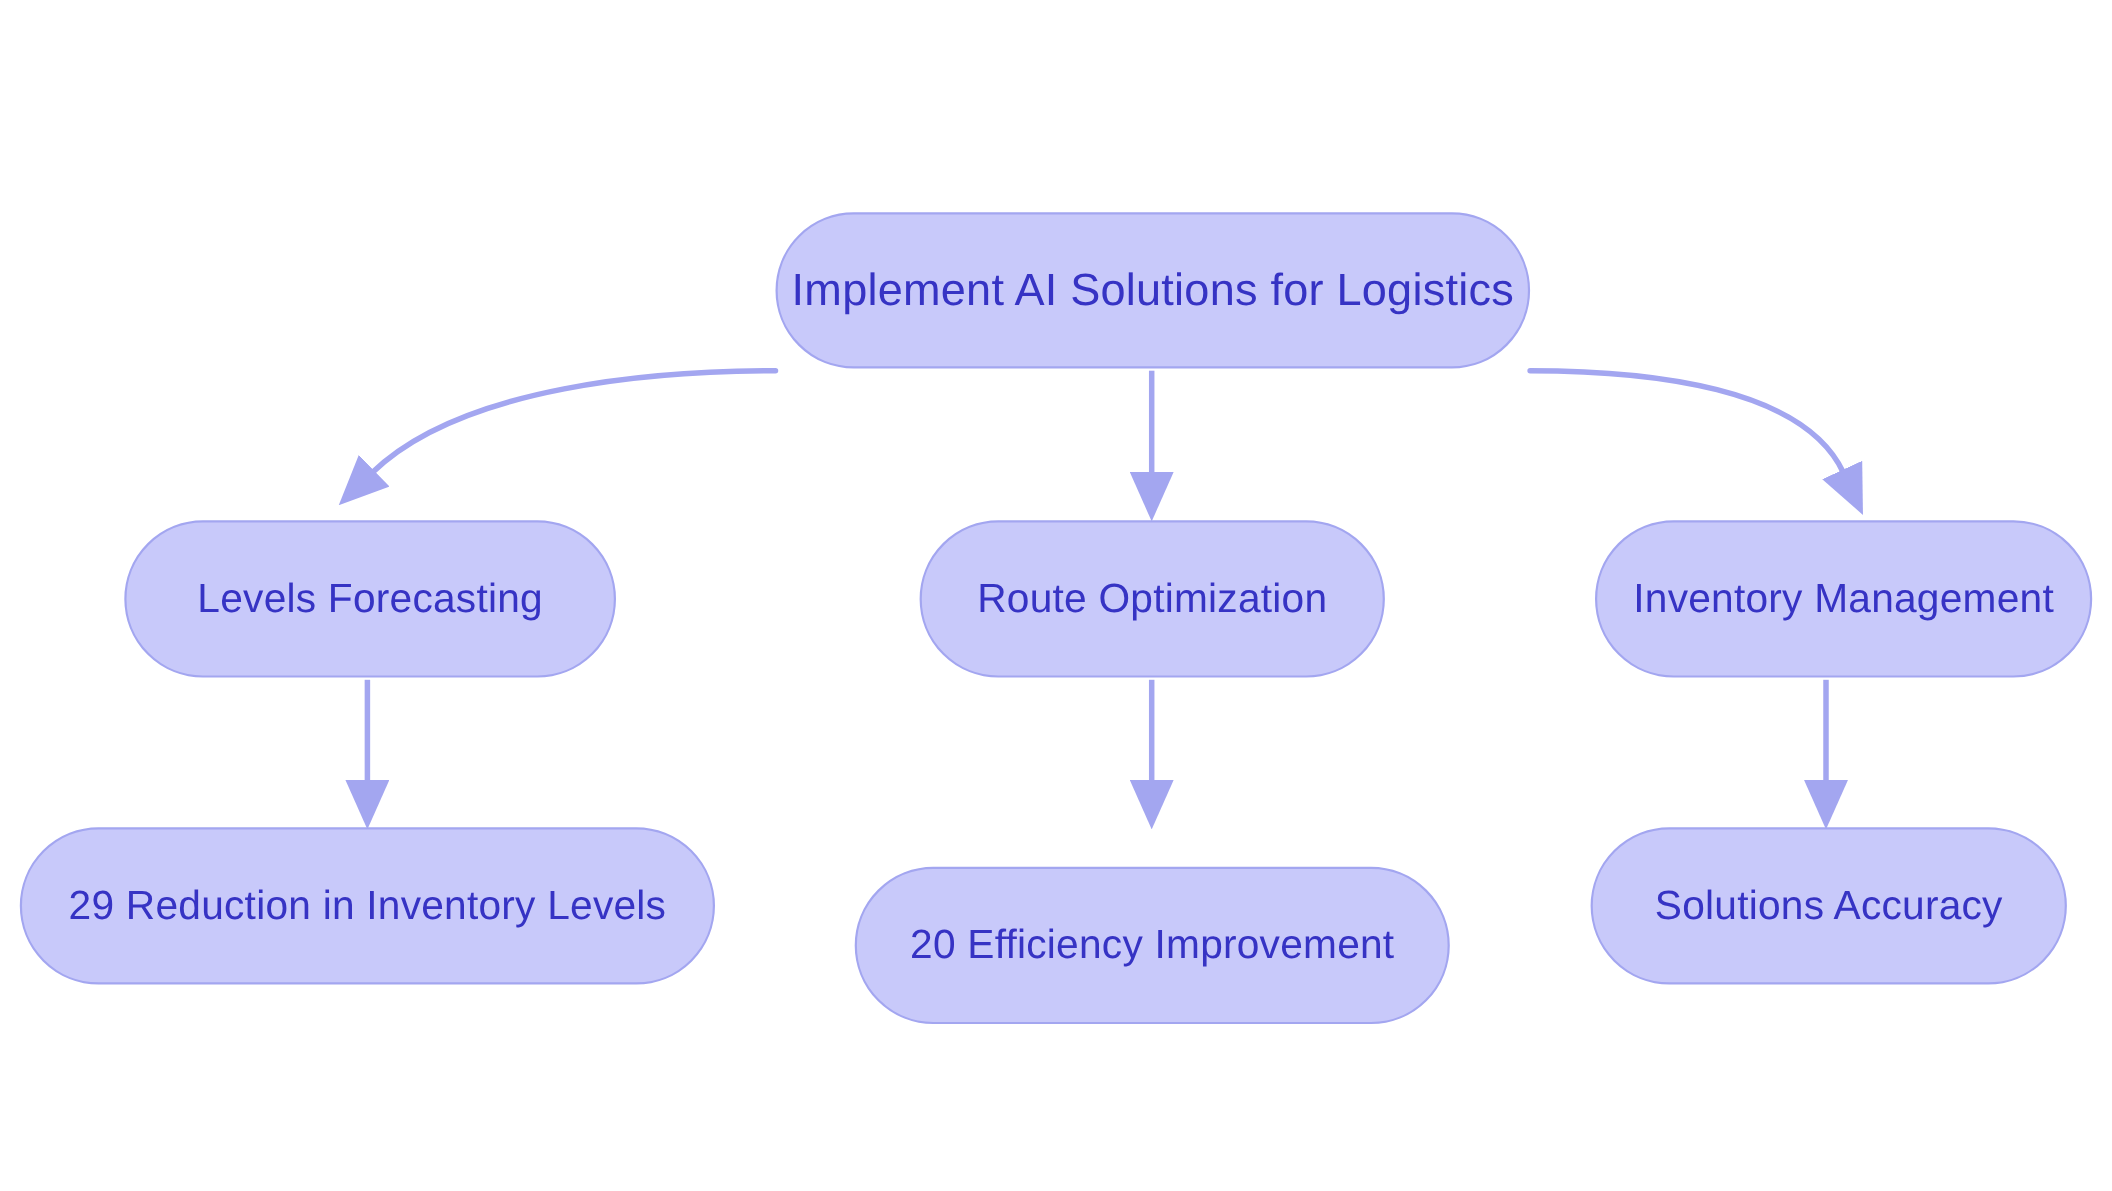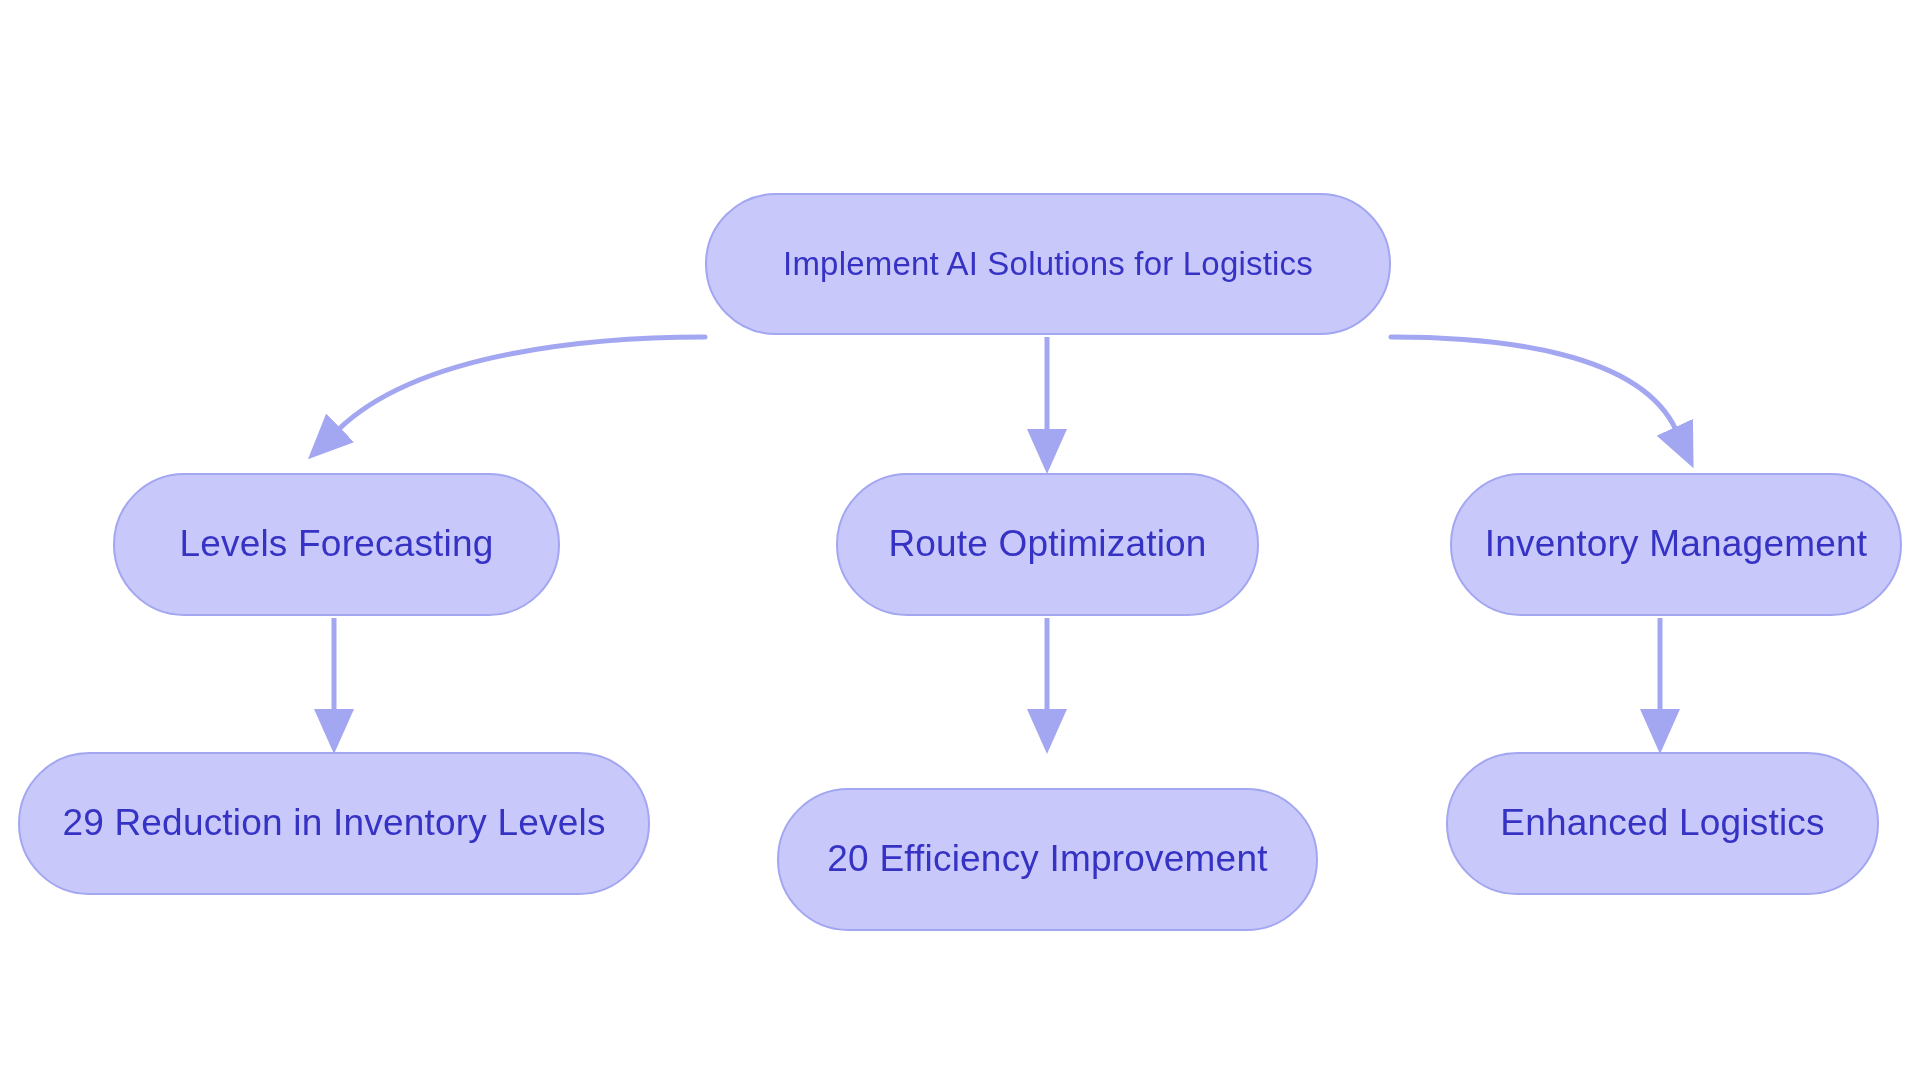--- a/index.html
+++ b/index.html
@@ -41,21 +41,21 @@
     font-weight: 400;
     letter-spacing: 0.2px;
     line-height: 1.15;
     padding: 0 26px;
     user-select: none;
   }
   .node-label {
     display: block;
     white-space: nowrap;
   }
-  .node-root      { left: 705px;  top: 193px; width: 686px; height: 142px; font-size: 33px; }
+  .node-root      { left: 705px;  top: 193px; width: 686px; height: 142px; font-size: 41px; }
   .node-r2-c1     { left: 113px;  top: 473px; width: 447px; height: 143px; font-size: 37px; }
   .node-r2-c2     { left: 836px;  top: 473px; width: 423px; height: 143px; font-size: 37px; }
   .node-r2-c3     { left: 1450px; top: 473px; width: 452px; height: 143px; font-size: 37px; }
   .node-r3-c1     { left: 18px;   top: 752px; width: 632px; height: 143px; font-size: 37px; }
   .node-r3-c2     { left: 777px;  top: 788px; width: 541px; height: 143px; font-size: 37px; }
   .node-r3-c3     { left: 1446px; top: 752px; width: 433px; height: 143px; font-size: 37px; }
 </style>
 </head>
 <body>
 
@@ -99,16 +99,16 @@
 
   <div class="node node-r3-c1">
     <span class="node-label">29 Reduction in Inventory Levels</span>
   </div>
 
   <div class="node node-r3-c2">
     <span class="node-label">20 Efficiency Improvement</span>
   </div>
 
   <div class="node node-r3-c3">
-    <span class="node-label">Enhanced Logistics</span>
+    <span class="node-label">Solutions Accuracy</span>
   </div>
 
 </div>
 
 </body></html>

